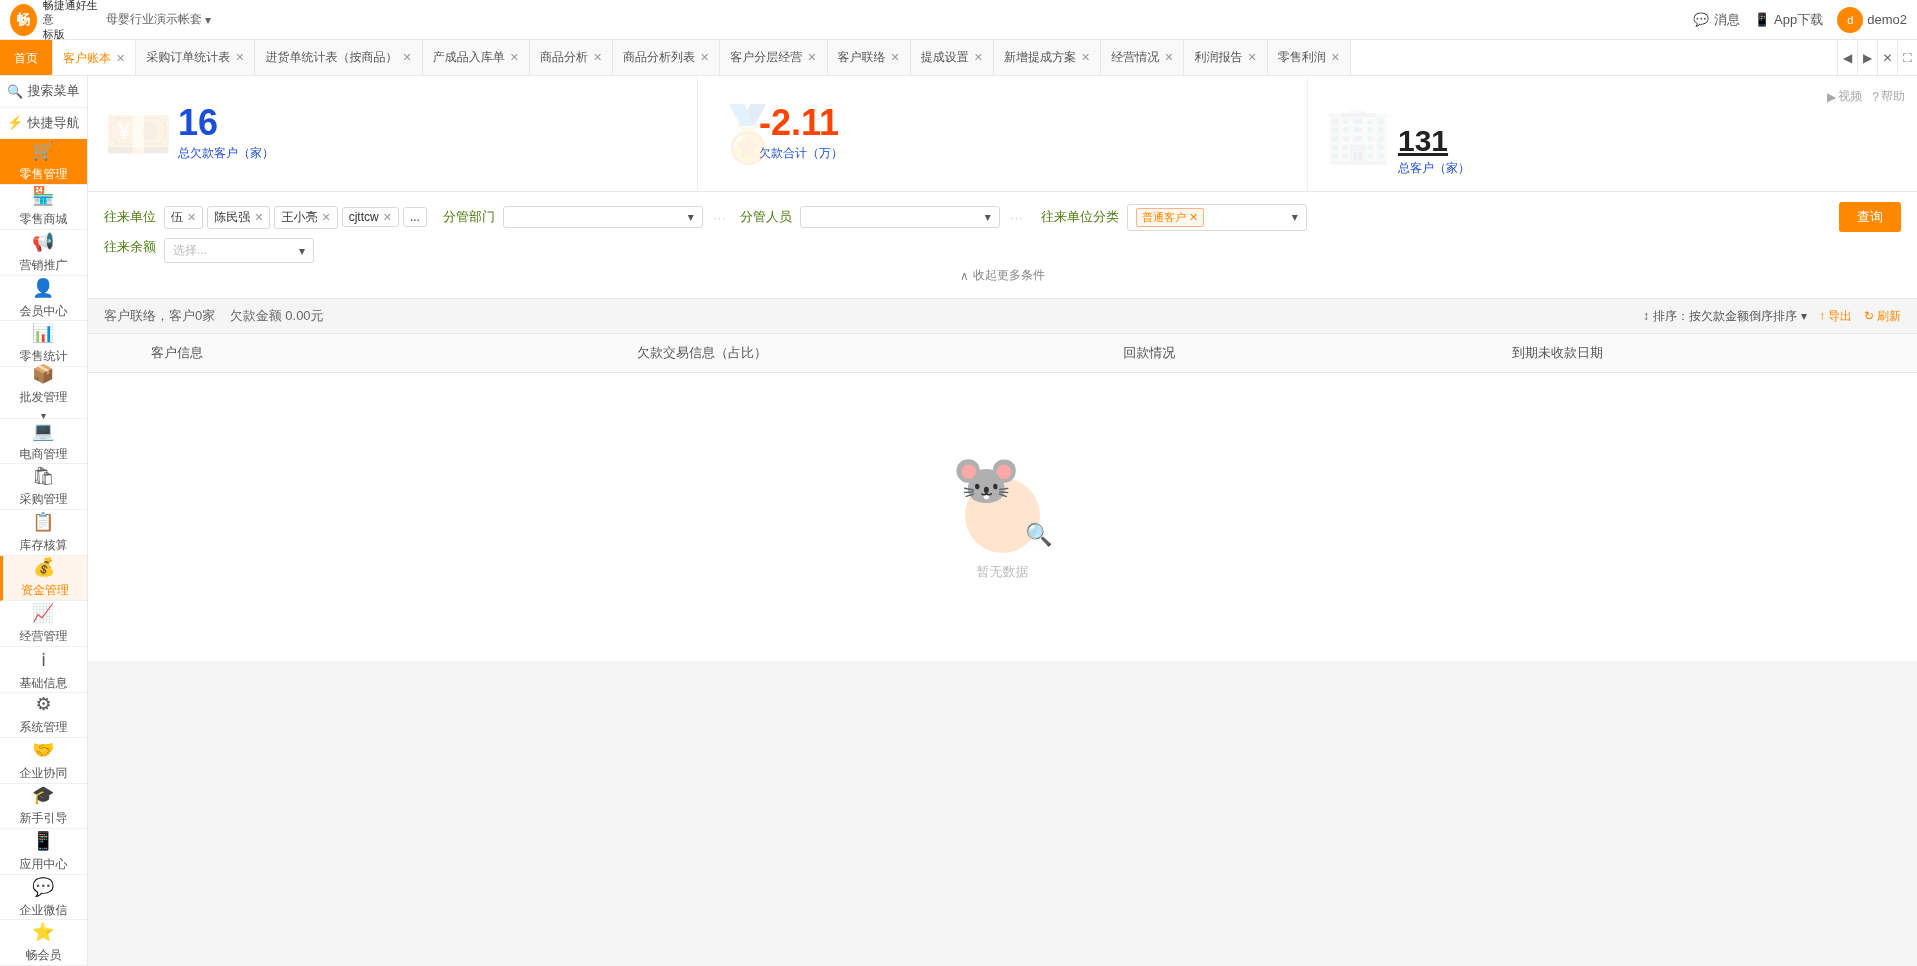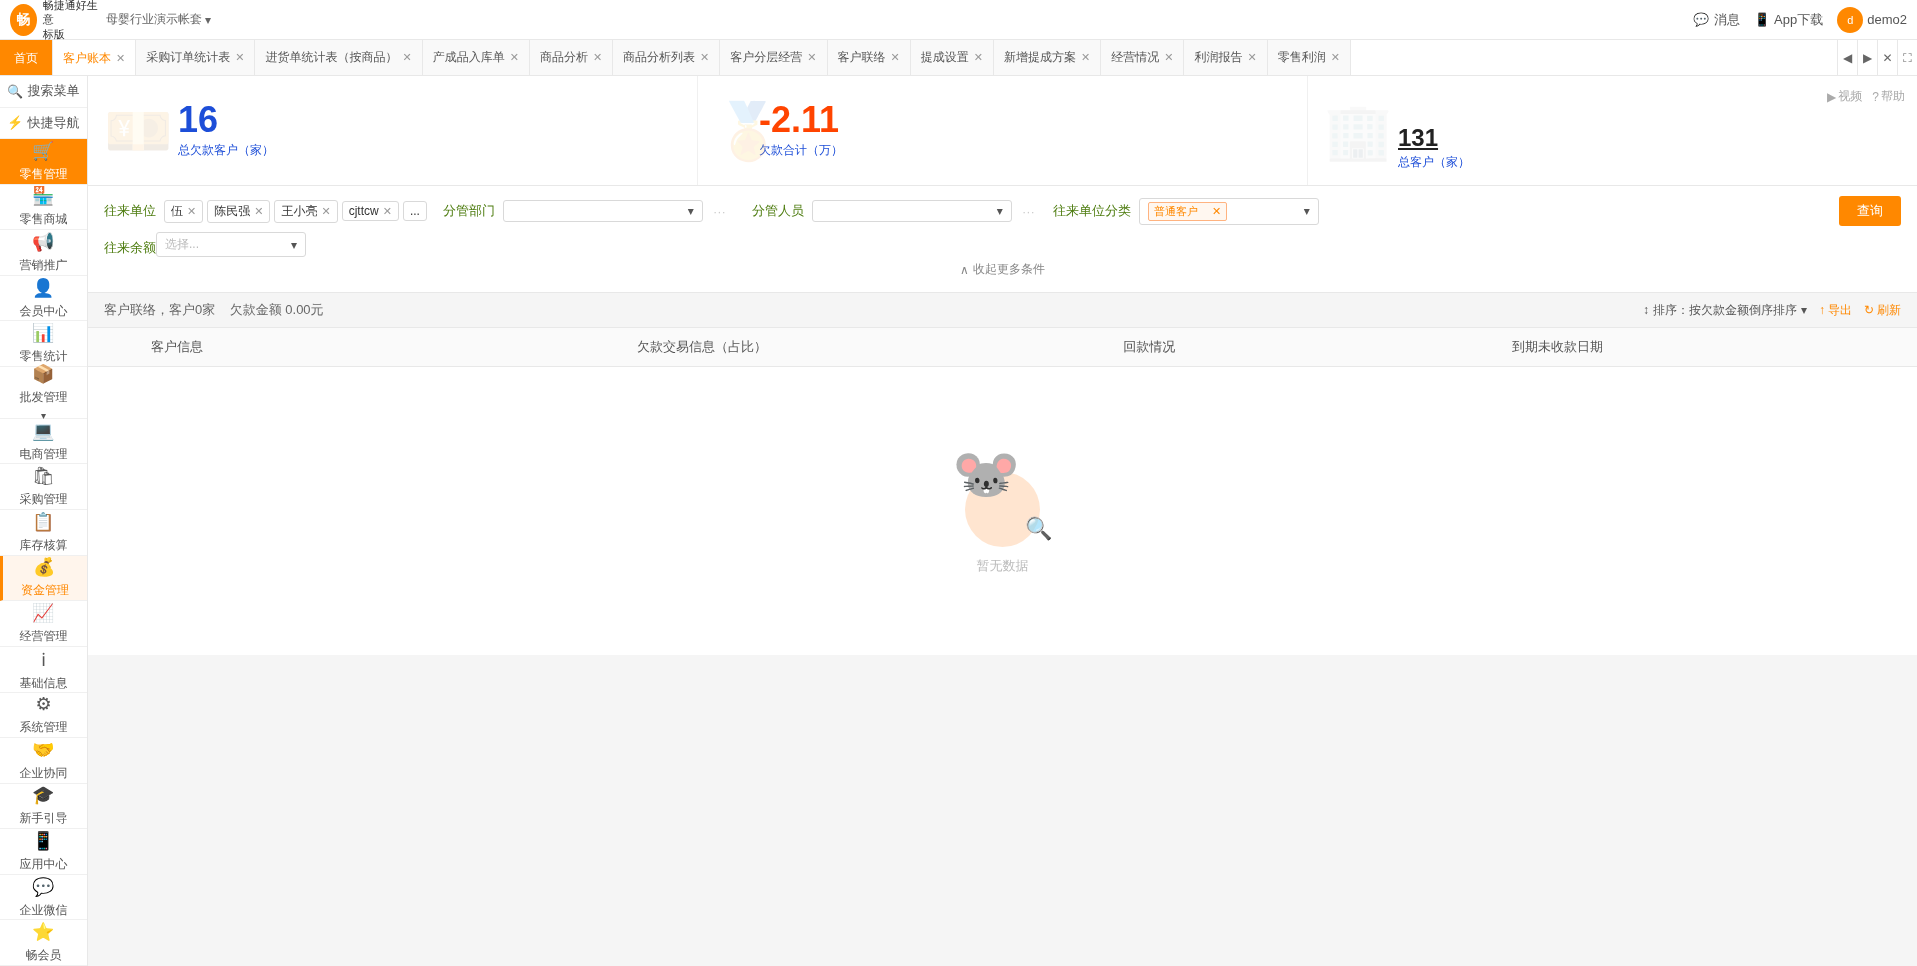--- a/index.html
+++ b/index.html
@@ -39,40 +39,40 @@
 
     
     .content { flex: 1; overflow-y: auto; background: #f5f5f5; }
 
     
     .stats-row { display: flex; background: #fff; margin: 0; border-bottom: 1px solid #e8e8e8; }
     .stat-card { flex: 1; display: flex; align-items: center; padding: 14px 20px; gap: 16px; border-right: 1px solid #f0f0f0; position: relative; }
     .stat-card:last-child { border-right: none; }
     .stat-number { font-size: 36px; font-weight: bold; color: #1d4ed8; line-height: 1; }
     .stat-number.negative { color: #ff4400; }
-    .stat-number.dark { color: #222; font-size: 24px; text-decoration: underline; margin-top: 36px; }
+    .stat-number.dark { color: #222; font-size: 30px; text-decoration: underline; margin-top: 36px; }
     .stat-label { font-size: 12px; color: #1d4ed8; margin-top: 4px; }
     .stat-text-area { display: flex; flex-direction: column; }
     .video-help { position: absolute; right: 12px; top: 12px; font-size: 12px; color: #aaa; display: flex; gap: 10px; }
     .video-help span { cursor: pointer; display: flex; align-items: center; gap: 2px; }
 
     
     .filter-area { background: #fff; padding: 10px 16px; border-bottom: 1px solid #e8e8e8; }
     .filter-row { display: flex; align-items: center; flex-wrap: wrap; gap: 8px; margin-bottom: 6px; }
     .filter-label { font-size: 13px; color: #4d7c0f; white-space: nowrap; }
     .filter-tags { display: flex; align-items: center; flex-wrap: wrap; gap: 4px; }
     .filter-tag { display: flex; align-items: center; background: #fff; border: 1px solid #d9d9d9; border-radius: 3px; padding: 2px 6px; font-size: 12px; color: #333; gap: 4px; }
     .filter-tag .tag-close { color: #999; cursor: pointer; font-size: 11px; }
     .filter-select { display: flex; align-items: center; border: 1px solid #d9d9d9; border-radius: 3px; padding: 3px 8px; font-size: 12px; color: #555; background: #fff; cursor: pointer; min-width: 120px; justify-content: space-between; gap: 6px; }
     .filter-select-wide { min-width: 200px; }
     .filter-select-tag { display: flex; align-items: center; border: 1px solid #d9d9d9; border-radius: 3px; padding: 3px 8px; font-size: 12px; color: #555; background: #fff; cursor: pointer; min-width: 180px; justify-content: space-between; }
-    .selected-tag { background: #fff7f0; border: 1px solid #ffb380; color: #ff8800; padding: 1px 5px; border-radius: 2px; font-size: 11px; display: flex; align-items: center; gap: 14px; }
+    .selected-tag { background: #fff7f0; border: 1px solid #ffb380; color: #ff8800; padding: 1px 5px; border-radius: 2px; font-size: 11px; display: flex; align-items: center; gap: 3px; }
     .collapse-more { display: flex; align-items: center; justify-content: center; width: 100%; padding: 4px; color: #888; font-size: 12px; cursor: pointer; gap: 4px; }
     .query-btn { background: #ff8800; color: #fff; border: none; border-radius: 3px; padding: 6px 18px; font-size: 13px; cursor: pointer; margin-left: auto; }
-    .filter-row2 { display: flex; align-items: flex-end; }
+    .filter-row2 { display: flex; align-items: flex-start; gap: 8px; }
 
     
     .search-result-bar { display: flex; align-items: center; justify-content: space-between; padding: 8px 16px; background: #f5f5f5; font-size: 13px; color: #666; }
     .search-result-bar .actions { display: flex; align-items: center; gap: 12px; color: #888; font-size: 12px; }
     .sort-btn { display: flex; align-items: center; gap: 4px; cursor: pointer; color: #555; }
     .action-btn { display: flex; align-items: center; gap: 3px; cursor: pointer; color: #ff8800; }
 
     
     .table-container { background: #fff; margin: 0; }
     .table-header { display: flex; align-items: center; padding: 10px 16px; background: #fafafa; border-bottom: 1px solid #e8e8e8; border-top: 1px solid #e8e8e8; }
@@ -333,21 +333,21 @@
           </div>
         </div>
 
         <span class="filter-label" style="margin-left:8px;">分管部门</span>
         <div class="filter-select filter-select-wide">
           <span></span>
           <span>▾</span>
         </div>
         <span style="color:#ccc; margin: 0 2px;">···</span>
 
-        <span class="filter-label" style="margin-left:16px;">分管人员</span>
+        <span class="filter-label" style="margin-left:4px;">分管人员</span>
         <div class="filter-select filter-select-wide">
           <span></span>
           <span>▾</span>
         </div>
         <span style="color:#ccc; margin: 0 2px;">···</span>
 
         <span class="filter-label" style="margin-left:8px;">往来单位分类</span>
         <div class="filter-select-tag">
           <div class="selected-tag">
             <span>普通客户</span>

